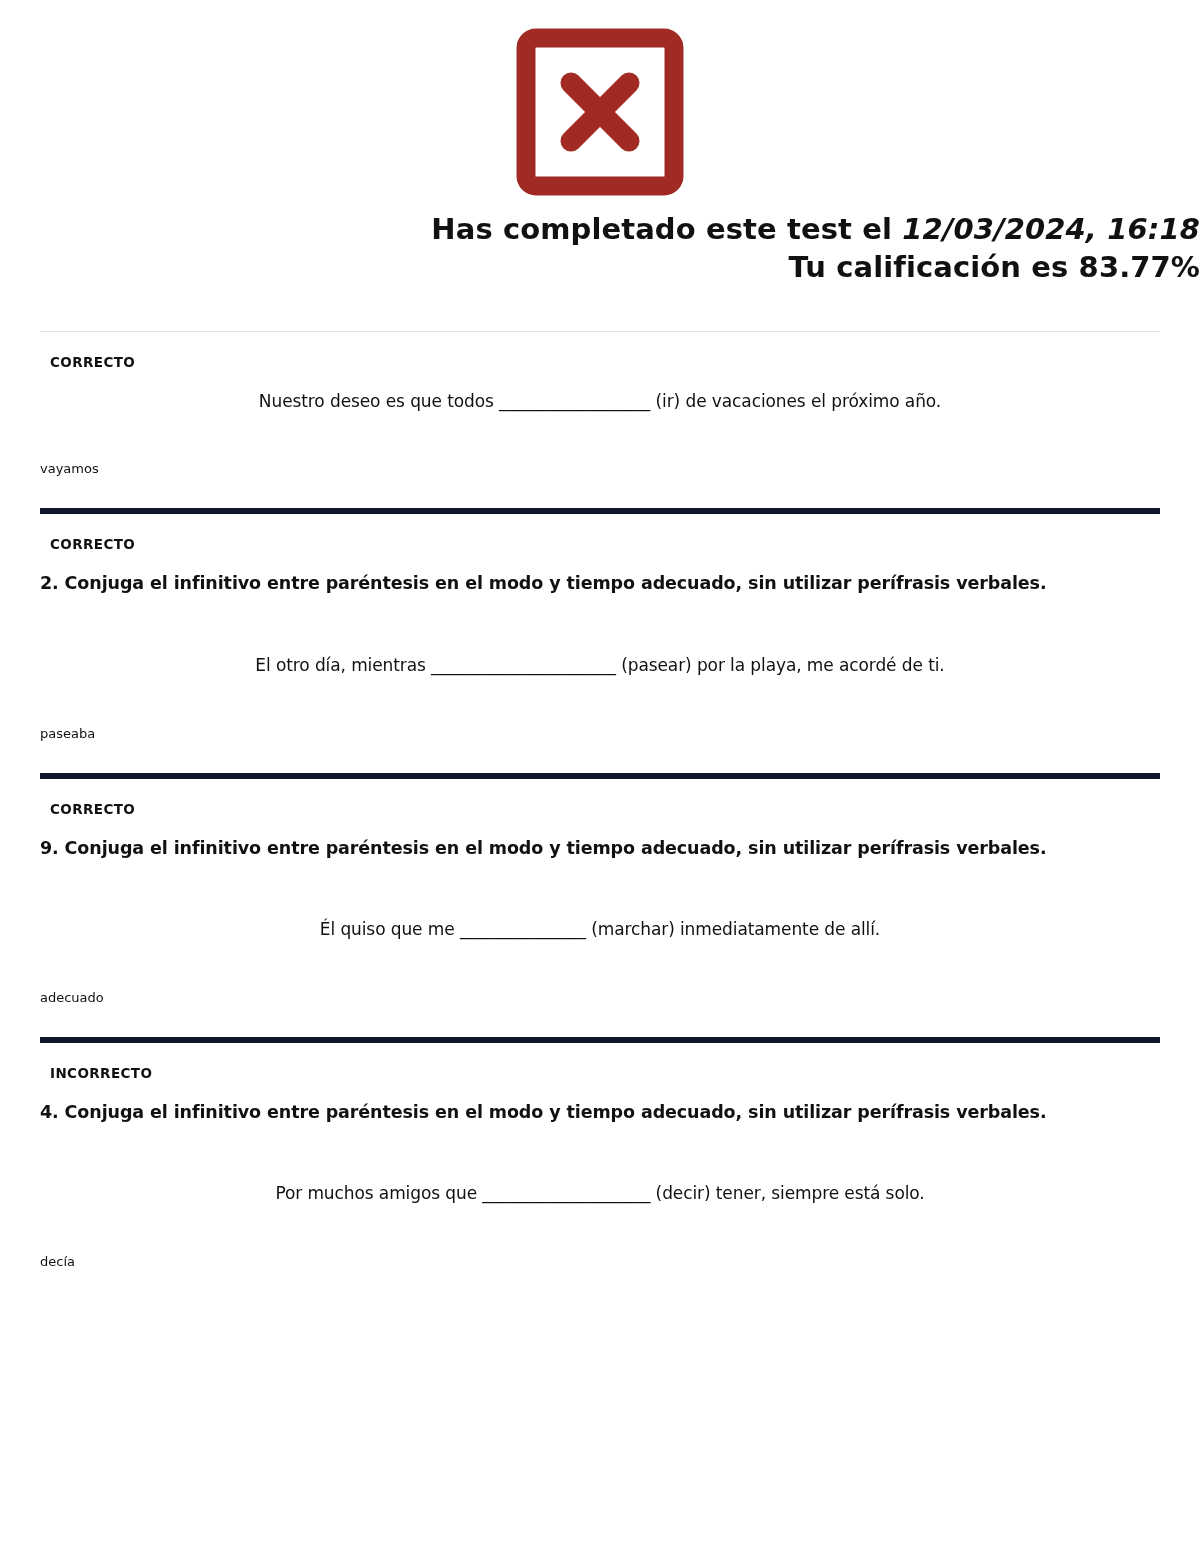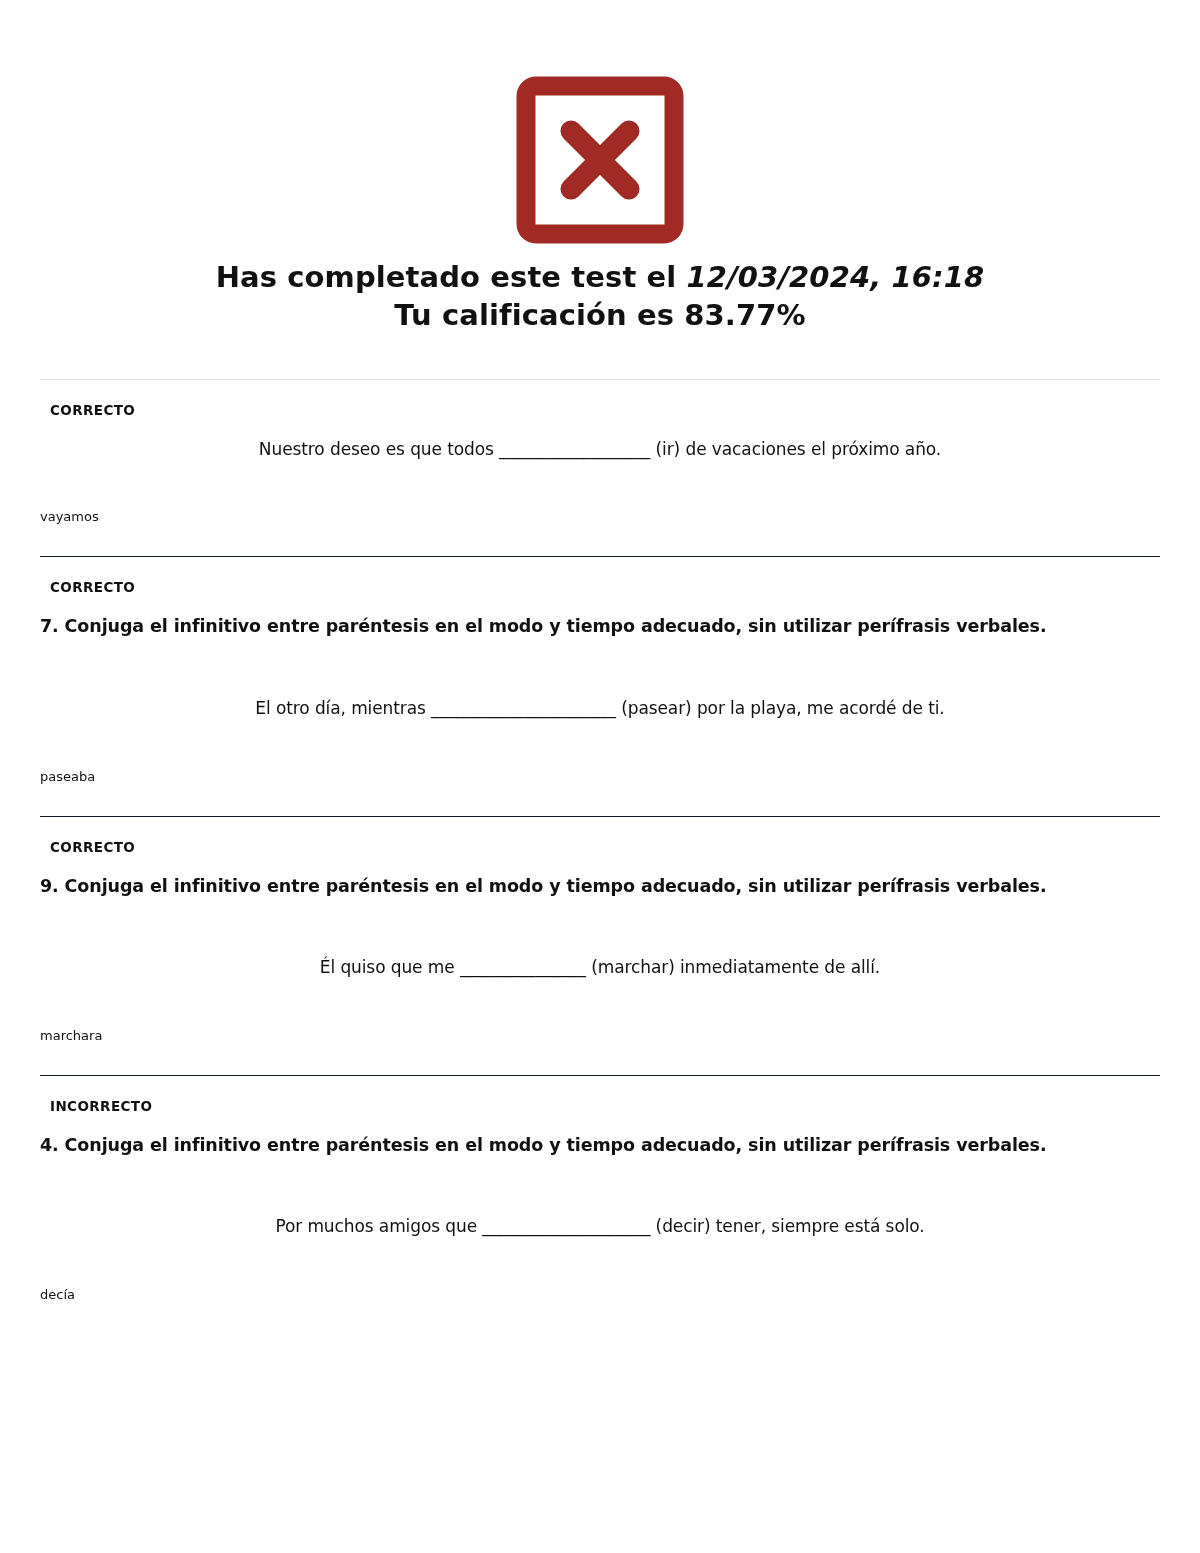--- a/index.html
+++ b/index.html
@@ -16,22 +16,22 @@
   }
   .page {
     width: 1200px;
     box-sizing: border-box;
     padding: 0;
     position: relative;
   }
 
   
   .result-header {
-    padding-top: 76px;
-    text-align: center;
+    padding-top: 28px;
+    text-align: right;
   }
   .status-icon {
     width: 168px;
     height: 168px;
     margin: 0 auto 14px auto;
     display: block;
   }
   .status-icon svg { display: block; }
 
   .header-line {
@@ -54,21 +54,21 @@
     border-top: 1px solid #e3e3e3;
     margin: 44px 40px 0 40px;
   }
 
   
   .questions {
     padding: 0 40px;
   }
   .question {
     padding: 22px 0 0 0;
-    border-bottom: 1px solid #0f172a;
+    border-bottom: 6px solid #0f172a;
   }
   .question:last-child {
     border-bottom: none;
   }
   .verdict {
     font-size: 13.5px;
     font-weight: bold;
     letter-spacing: 0.4px;
     padding-left: 10px;
     margin-bottom: 20px;
@@ -122,30 +122,30 @@
   <div class="questions">
 
     <div class="question">
       <div class="verdict">CORRECTO</div>
       <div class="q-sentence">Nuestro deseo es que todos __________________ (ir) de vacaciones el próximo año.</div>
       <div class="q-answer">vayamos</div>
     </div>
 
     <div class="question">
       <div class="verdict">CORRECTO</div>
-      <div class="q-prompt">7. Conjuga el infinitivo entre paréntesis en el modo y tiempo adecuado, sin utilizar perífrasis verbales.</div>
+      <div class="q-prompt">2. Conjuga el infinitivo entre paréntesis en el modo y tiempo adecuado, sin utilizar perífrasis verbales.</div>
       <div class="q-sentence">El otro día, mientras ______________________ (pasear) por la playa, me acordé de ti.</div>
       <div class="q-answer">paseaba</div>
     </div>
 
     <div class="question">
       <div class="verdict">CORRECTO</div>
       <div class="q-prompt">9. Conjuga el infinitivo entre paréntesis en el modo y tiempo adecuado, sin utilizar perífrasis verbales.</div>
       <div class="q-sentence">Él quiso que me _______________ (marchar) inmediatamente de allí.</div>
-      <div class="q-answer">marchara</div>
+      <div class="q-answer">adecuado</div>
     </div>
 
     <div class="question">
       <div class="verdict">INCORRECTO</div>
       <div class="q-prompt">4. Conjuga el infinitivo entre paréntesis en el modo y tiempo adecuado, sin utilizar perífrasis verbales.</div>
       <div class="q-sentence">Por muchos amigos que ____________________ (decir) tener, siempre está solo.</div>
       <div class="q-answer">decía</div>
     </div>
 
   </div>

